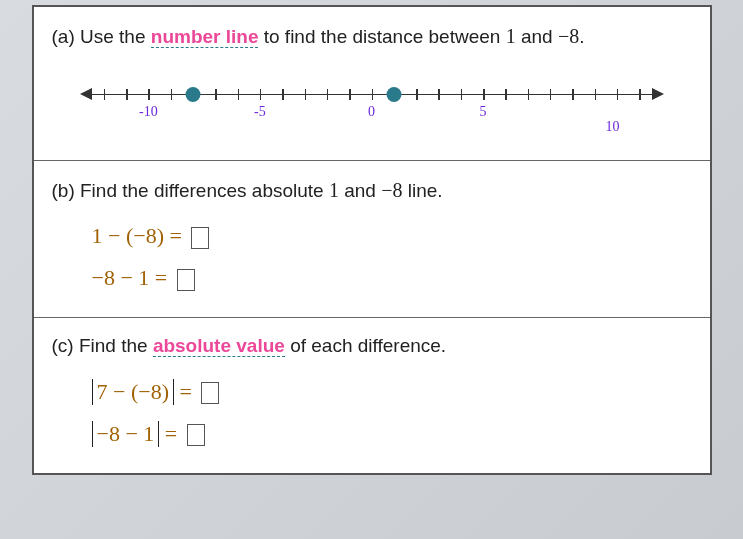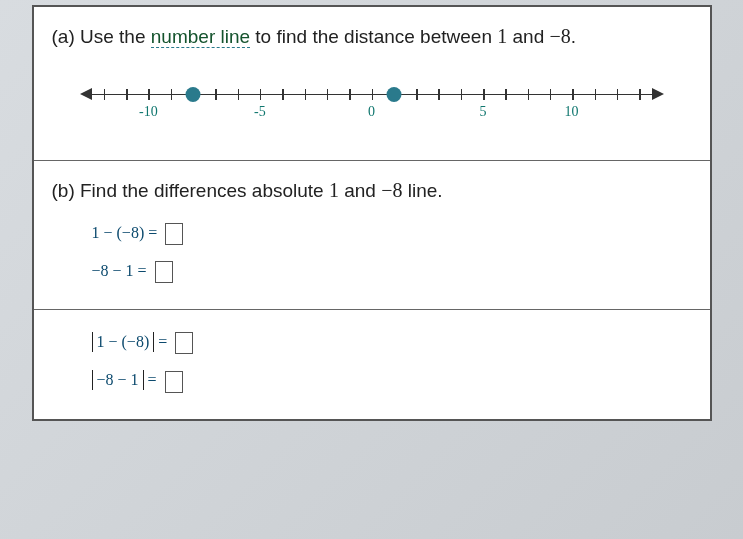--- a/index.html
+++ b/index.html
@@ -24,23 +24,24 @@
     .section:last-child {
       border-bottom: none;
     }
     .prompt {
       font-size: 19px;
       color: #222;
       line-height: 1.5;
       margin-bottom: 10px;
     }
     .term-link {
-      color: #14532d;
+      color: #ec4899;
       border-bottom: 1px dashed #2a7a8c;
       cursor: pointer;
+      font-weight: bold;
     }
     .math {
       font-family: 'Times New Roman', serif;
       font-size: 20px;
     }
     .number-line-wrap {
       padding: 20px 30px 10px 30px;
     }
     .number-line {
       position: relative;
@@ -69,21 +70,21 @@
       position: absolute;
       top: 7px;
       width: 1.5px;
       height: 11px;
       background: #333;
     }
     .tick-label {
       position: absolute;
       top: 22px;
       font-size: 14px;
-      color: #0f766e;
+      color: #6d28d9;
       transform: translateX(-50%);
       font-family: 'Times New Roman', serif;
     }
     .dot {
       position: absolute;
       top: 5px;
       width: 15px;
       height: 15px;
       border-radius: 50%;
       background: #2a7a8c;
@@ -98,22 +99,22 @@
       display: inline-block;
       width: 18px;
       height: 22px;
       border: 1px solid #555;
       vertical-align: middle;
       margin-left: 4px;
       background: #fff;
     }
     .eq-row {
       font-family: 'Times New Roman', serif;
-      font-size: 16px;
-      color: #0c4a6e;
+      font-size: 22px;
+      color: #a16207;
       padding: 8px 0 8px 40px;
     }
     .abs-bar {
       display: inline-block;
       border-left: 1.5px solid #222;
       border-right: 1.5px solid #222;
       padding: 2px 4px;
       line-height: 1;
     }
   </style>
@@ -155,21 +156,21 @@
           <div class="tick" style="left: 446.154px;"></div>
           <div class="tick" style="left: 468.462px;"></div>
           <div class="tick" style="left: 490.769px;"></div>
           <div class="tick" style="left: 513.077px;"></div>
           <div class="tick" style="left: 535.385px;"></div>
           <div class="tick" style="left: 557.692px;"></div>
           <div class="tick-label" style="left: 66.9231px;">-10</div>
           <div class="tick-label" style="left: 178.462px;">-5</div>
           <div class="tick-label" style="left: 290px;">0</div>
           <div class="tick-label" style="left: 401.538px;">5</div>
-          <div class="tick-label" style="left: 490px;">10</div>
+          <div class="tick-label" style="left: 531px; margin-top: 15px;">10</div>
           <div class="dot" style="left: 111.538px;"></div>
           <div class="dot" style="left: 312.308px;"></div>
         </div>
     </div>
 
   </div>
 
   <div class="section">
     <div class="prompt">
       <span>(b)</span>
@@ -177,21 +178,25 @@
     </div>
     <div class="eq-row">
       <span>1 − (−8) = </span><span class="answer-box"></span>
     </div>
     <div class="eq-row">
       <span>−8 − 1 = </span><span class="answer-box"></span>
     </div>
   </div>
 
   <div class="section">
-    <div class="eq-row">
-      <span class="abs-bar"><span>1 − (−8)</span></span><span> = </span><span class="answer-box"></span>
+    <div class="prompt">
+      <span>(c)</span>
+      <span>Find the </span><span class="term-link">absolute value</span><span> of each difference.</span>
+    </div>
+    <div class="eq-row">
+      <span class="abs-bar"><span>7 − (−8)</span></span><span> = </span><span class="answer-box"></span>
     </div>
     <div class="eq-row">
       <span class="abs-bar"><span>−8 − 1</span></span><span> = </span><span class="answer-box"></span>
     </div>
   </div>
 
 </div>
 
 </body></html>

